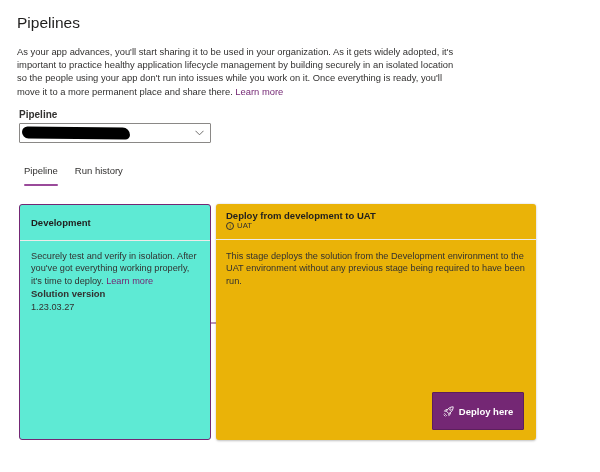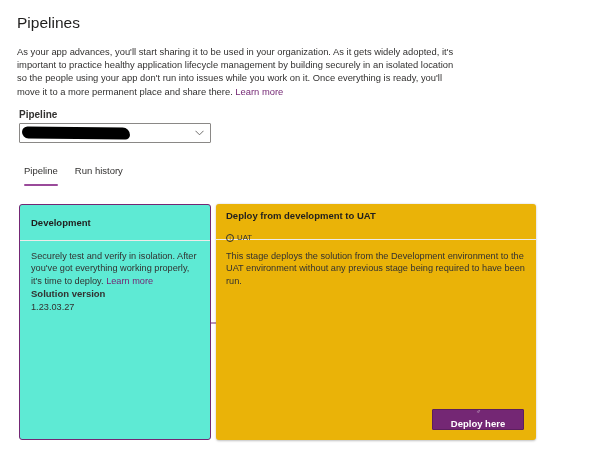--- a/index.html
+++ b/index.html
@@ -17,25 +17,25 @@
     .tab.active::after { content: ""; position: absolute; left: 0; right: 0; bottom: 0; height: 2px; background: #9a4a9a; border-radius: 1px; }
     .dev-card { position: absolute; left: 19px; top: 204px; width: 192px; height: 236px; border: 1.5px solid #742774; border-radius: 3px; background: #5eead4; }
     .dev-head { height: 36px; border-bottom: 1px solid #edebe9; padding: 12px 11px; font-size: 9.5px; font-weight: 700; color: #201f1e; }
     .dev-body { padding: 9px 11px; font-size: 9.2px; line-height: 12.4px; color: #323130; }
     .sv-label { margin-top: 1px; font-weight: 600; font-size: 9.5px; }
     .sv-val { font-size: 9.2px; }
     .connector { position: absolute; left: 211px; top: 317px; width: 20px; height: 12px; }
     .uat-card { position: absolute; left: 216px; top: 204px; width: 320px; height: 236px; background: #eab308; border-radius: 3px; box-shadow: 0 0.5px 2px rgba(0,0,0,0.18), 0 1px 3px rgba(0,0,0,0.08); }
     .uat-head { height: 36px; border-bottom: 1px solid #edebe9; position: relative; padding: 6px 10px; }
     .uat-title { font-size: 9.5px; font-weight: 700; color: #201f1e; }
-    .uat-env { margin-top: 12px; font-size: 7.8px; color: #323130; display: flex; align-items: center; gap: 3px; }
+    .uat-env { margin-top: 0; font-size: 7.8px; color: #323130; display: flex; align-items: center; gap: 3px; }
     .info-icon { width: 8px; height: 8px; border: 1px solid #323130; border-radius: 50%; font-size: 5.5px; line-height: 6px; text-align: center; }
     .goto { position: absolute; right: 14px; top: 10px; font-size: 9.5px; color: #323130; display: flex; align-items: center; gap: 5px; cursor: pointer; }
     .uat-body { padding: 10px 10px; font-size: 9.2px; line-height: 12.4px; color: #323130; }
-    .deploy-btn { position: absolute; right: 12px; bottom: 10px; width: 92px; height: 21px; background: #742774; color: #fff; border: 1px solid #5c1f5c; border-radius: 1px; font-size: 9.5px; font-weight: 600; display: flex; align-items: center; justify-content: center; gap: 5px; cursor: pointer; font-family: "Liberation Sans", sans-serif; flex-direction: column; }
+    .deploy-btn { position: absolute; right: 12px; bottom: 10px; width: 92px; height: 38px; background: #742774; color: #fff; border: 1px solid #5c1f5c; border-radius: 1px; font-size: 9.5px; font-weight: 600; display: flex; align-items: center; justify-content: center; gap: 5px; cursor: pointer; font-family: "Liberation Sans", sans-serif; }
   </style>
 </head>
 <body>
 
 <div class="title">Pipelines</div>
 
 <div class="desc">
   <span>As your app advances, you'll start sharing it to be used in your organization. As it gets widely adopted, it's important to practice healthy application lifecycle management by building securely in an isolated location so the people using your app don't run into issues while you work on it. Once everything is ready, you'll move it to a more permanent place and share there.</span>
   <span class="link">Learn more</span>
 </div>

